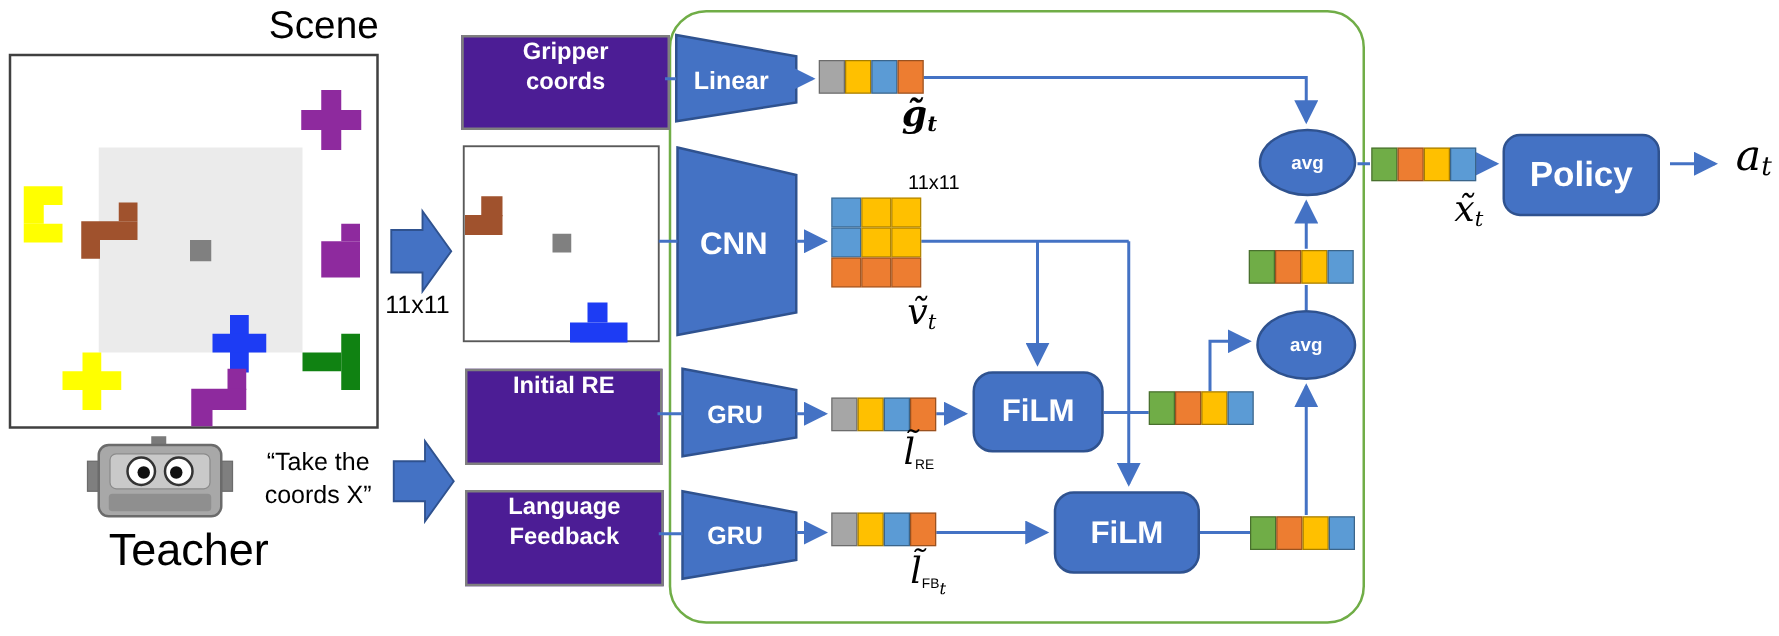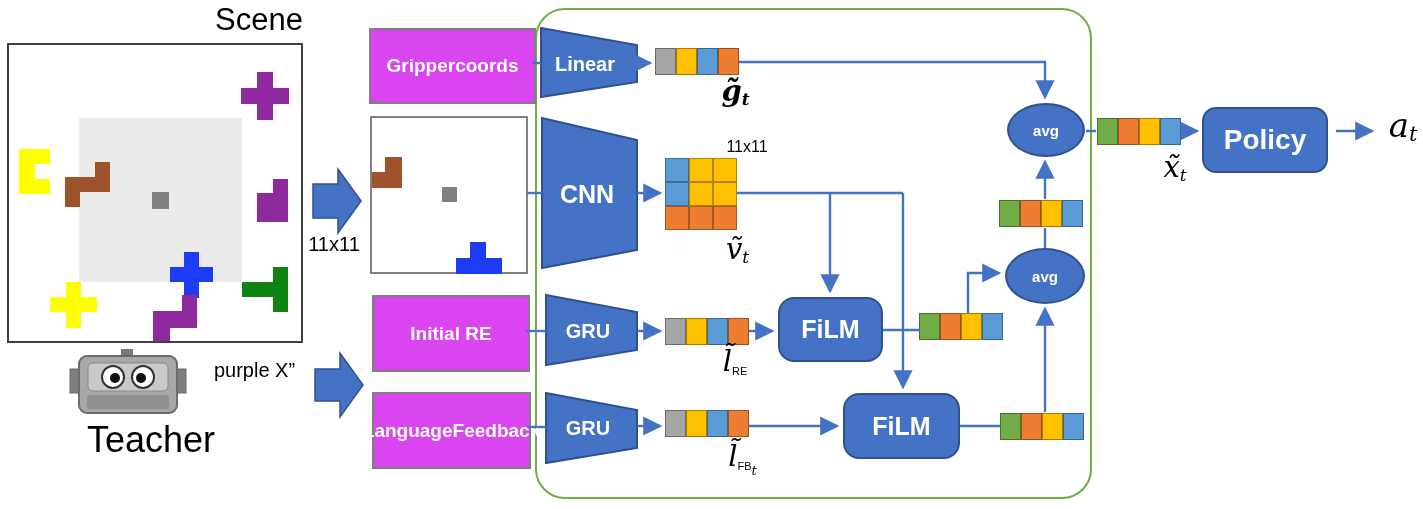--- a/index.html
+++ b/index.html
@@ -2,22 +2,22 @@
 <html><head>
 <meta charset="utf-8">
 <style>
   html,body{margin:0;padding:0;background:#fff;}
   #canvas{position:relative;width:1423px;height:509px;background:#fff;overflow:hidden;
           font-family:"Liberation Sans",sans-serif;}
   .abs{position:absolute;}
   
   #encoder-box{left:535px;top:8px;width:553px;height:487px;border:2.5px solid #70AD47;border-radius:30px;}
   
-  .box-gray{background:#d946ef;border:2px solid #7F7F7F;color:#fff;font-weight:700;font-size:19px;
-            display:flex;flex-direction:row;align-items:center;justify-content:center;line-height:1.25;}
+  .box-gray{background:#4c1d95;border:2px solid #7F7F7F;color:#fff;font-weight:700;font-size:19px;
+            display:flex;flex-direction:column;align-items:center;line-height:1.25;}
   #gripper-box{left:369px;top:28px;width:163px;height:72px;}
   #initialre-box{left:372px;top:295px;width:154px;height:73px;}
   #language-box{left:372px;top:392px;width:155px;height:73px;}
   
   .token{display:flex;z-index:3;}
   .tcell{width:21px;height:27px;border:1px solid rgba(0,0,0,0.35);box-sizing:border-box;}
   #token-g{left:655px;top:48px;}
   #token-lre{left:665px;top:318px;}
   #token-lfb{left:665px;top:410px;}
   #token-film1{left:919px;top:313px;}
@@ -185,21 +185,22 @@
       <line x1="1045" y1="199" x2="1045" y2="162" marker-end="url(#ah)"></line>
       <line x1="1086" y1="131" x2="1096" y2="131"></line>
       <line x1="1181" y1="131" x2="1197" y2="131" marker-end="url(#ah)"></line>
       <line x1="1336" y1="131" x2="1372" y2="131" marker-end="url(#ah)"></line>
     </g>
   </svg>
 
   <div class="abs plain-label" id="scene-title">Scene</div>
   <div class="abs plain-label" id="teacher-label">Teacher</div>
   <div class="abs plain-label" id="speech">
-    <div>purple X”</div>
+    <div>“Take the</div>
+    <div>coords X”</div>
   </div>
   <div class="abs plain-label" id="arrow1-label">11x11</div>
 
   <div class="abs box-gray" id="gripper-box">
     <div>Gripper</div>
     <div>coords</div>
   </div>
   <div class="abs box-gray" id="initialre-box">
     <div>Initial RE</div>
   </div>

